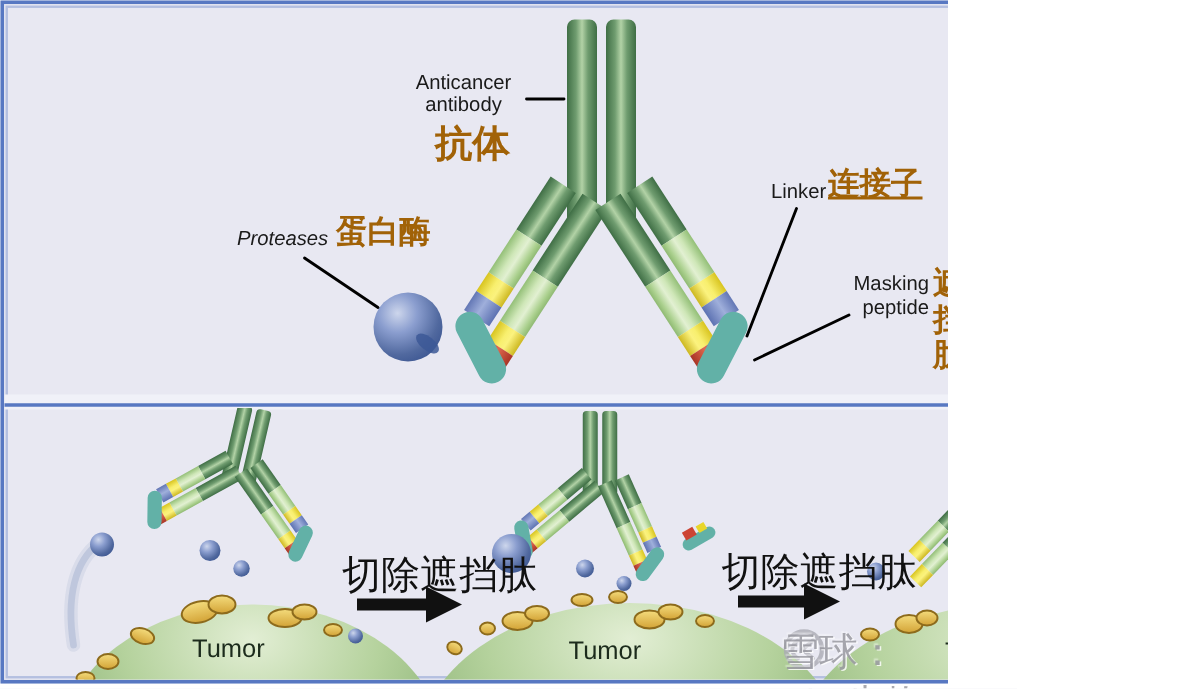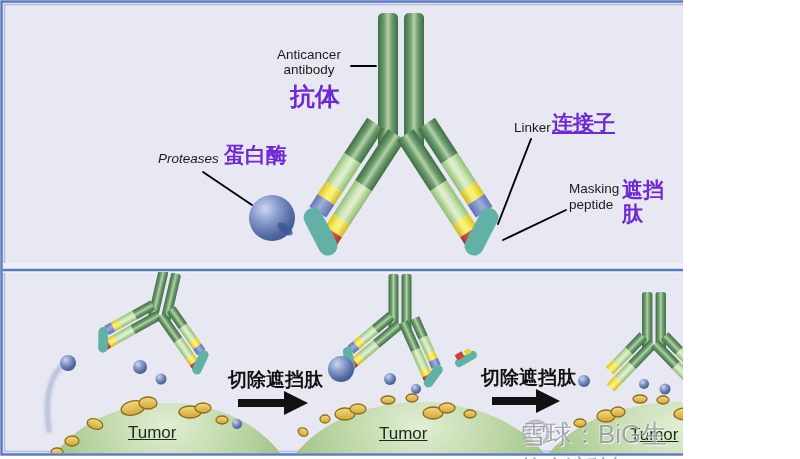--- a/index.html
+++ b/index.html
@@ -1,37 +1,37 @@
 <!DOCTYPE html>
 <html style="--background: #e8e8f2; --frame-blue: #5878c2; --frame-inner-blue: #b4bfe0; --label-text: #1a1a1a; --arrow-black: #111111; --watermark-gray: #9a9aa2; --antibody-dark-green: #3f6e45; --antibody-light-green: #cfe7b8; --linker-yellow: #f8ef6e; --protease-site-red: #e06a50; --light-chain-blue: #9fafdb; --masking-peptide-teal: #62b1a7; --protease-sphere-blue: #51699f; --tumor-green: #81ab6b; --antigen-yellow: #e9c25c;"><head>
 <meta charset="utf-8">
 <style>
   :root{
     --background:#e8e8f2; --frame-blue:#5878c2; --frame-inner-blue:#b4bfe0;
     --label-text:#1a1a1a; --arrow-black:#111111; --watermark-gray:#9a9aa2;
   }
   html,body{margin:0;padding:0;background:#fff;}
-  .stage{position:relative;width:683px;height:459px;background:#fff;
+  .stage{position:relative;width:632px;height:459px;background:#fff;
          font-family:"Liberation Sans",sans-serif;overflow:hidden;}
   .stage svg{position:absolute;left:0;top:0;}
   .lbl{position:absolute;color:var(--label-text);white-space:pre-line;line-height:1.12;}
-  .en{font-size:13.5px;}
-  .cn{font-size:21px;font-weight:700;color:#6d28d9;}
+  .en{font-size:13.5px;text-align:right;}
+  .cn{font-size:21px;font-weight:700;color:#a16207;}
   .anticancer{left:270px;top:47px;width:78px;text-align:center;line-height:15px;}
   .antibody-cn{left:290px;top:82px;font-size:25px;}
   .proteases-en{left:158px;top:151px;font-style:italic;}
   .proteases-cn{left:224px;top:143px;text-align:right;}
   .linker-en{left:514px;top:120px;}
   .linker-cn{left:552px;top:111px;text-decoration:underline;}
   .masking-en{left:569px;top:181px;line-height:15.5px;}
   .masking-cn{left:622px;top:178px;}
-  .step{font-size:19px;font-weight:700;color:var(--arrow-black);}
+  .step{font-size:26px;font-weight:400;color:var(--arrow-black);}
   .step1{left:228px;top:369px;}
   .step2{left:481px;top:367px;}
-  .tumor{font-size:17px;color:#1c2b1c;text-decoration:underline;}
+  .tumor{font-size:17px;color:#1c2b1c;}
   .tumor1{left:128px;top:423px;}
   .tumor2{left:379px;top:424px;}
   .tumor3{left:630px;top:425px;}
   .watermark{position:absolute;left:520px;top:417px;display:flex;align-items:center;gap:5px;
              color:var(--watermark-gray);}
   .watermark .wm-text{font-size:26px;letter-spacing:0;opacity:.85;
       text-shadow:1px 1px 0 rgba(255,255,255,.95), -1px -1px 1px rgba(255,255,255,.5);}
   .wm-logo{opacity:.8;}
 </style>
 </head>

